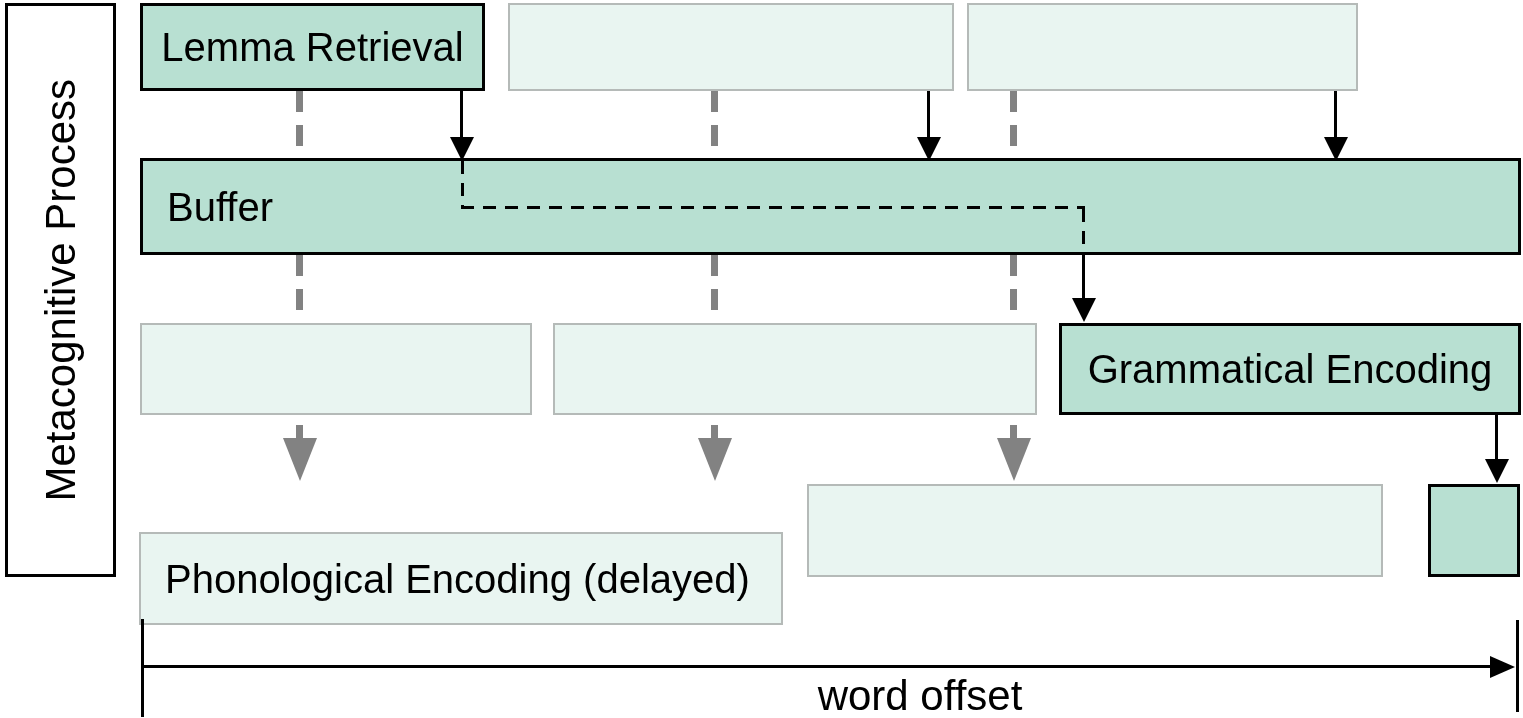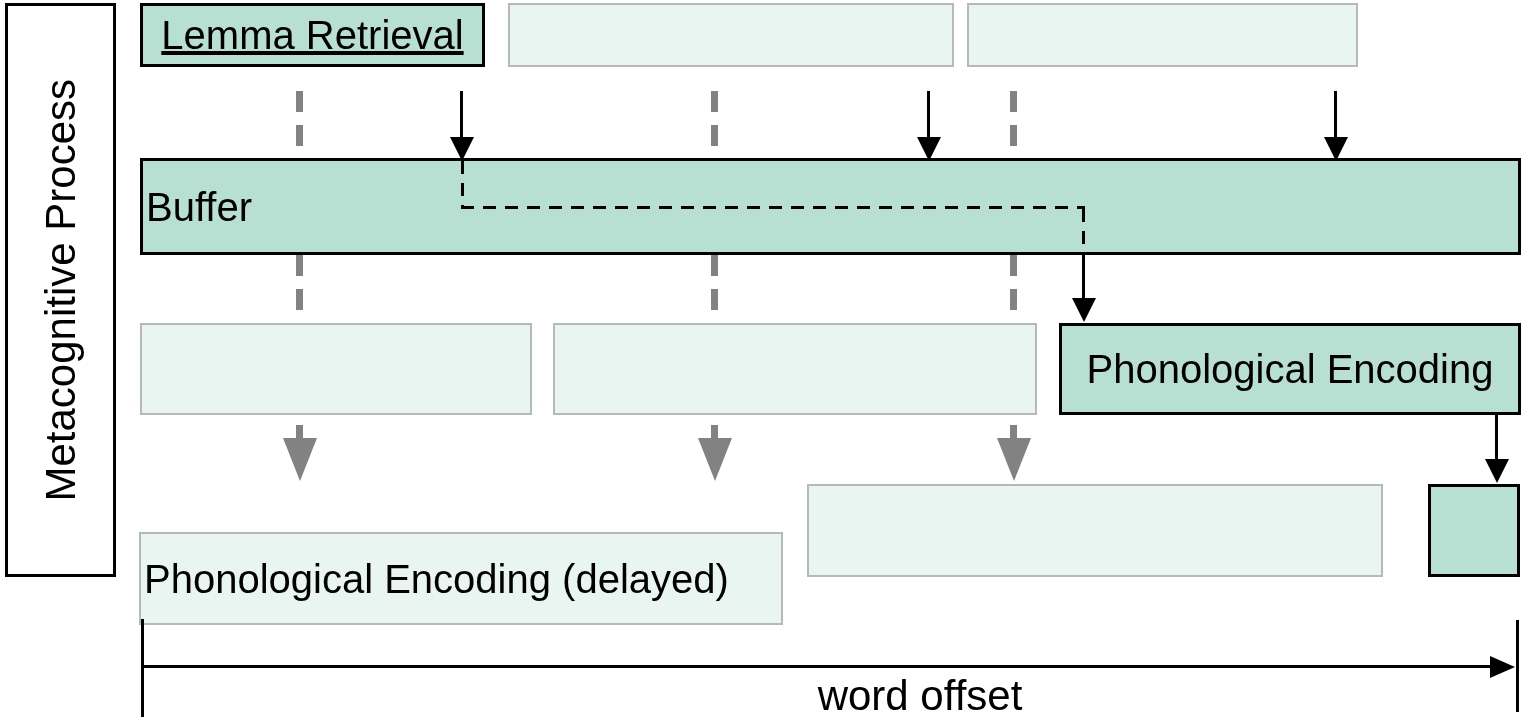--- a/index.html
+++ b/index.html
@@ -23,38 +23,38 @@
     border: 2px solid var(--inactive-border, #b5bab8);
   }
   .lbl {
     font-size:40px;
     line-height:1;
     white-space:nowrap;
     display:flex;
     align-items:center;
   }
   .lbl.center { justify-content:center; }
-  .lbl.left   { justify-content:flex-start; padding-left:3px; }
+  .lbl.left   { justify-content:flex-start; padding-left:24px; }
 
   
   .meta-box {
     left:5px; top:3px; width:111px; height:574px;
     background:#ffffff;
     border:3px solid #000;
     display:flex; align-items:center; justify-content:center;
   }
   .vtext {
     writing-mode: vertical-rl;
     transform: rotate(180deg);
     font-size:42px;
     white-space:nowrap;
   }
 
   
-  .r1 { top:3px;   height:64px;text-decoration:underline; }
+  .r1 { top:3px;   height:88px; }
   .r3 { top:323px; height:92px; }
   .r4 { top:484px; height:93px; }
 
   
   .gdash-v {
     width:7px;
     background: repeating-linear-gradient(to bottom,
       var(--dashed-arrow, #828282) 0 21px, transparent 21px 34px);
   }
   .tri-down-gray {
@@ -138,21 +138,21 @@
 
   <div class="abs gdash-v" style="left:711px;  top:255px; height:183px;"></div>
   <div class="abs tri-down-gray" style="left:698px; top:438px;"></div>
 
   <div class="abs gdash-v" style="left:1010px; top:255px; height:183px;"></div>
   <div class="abs tri-down-gray" style="left:997px; top:438px;"></div>
 
   <div class="abs r3 box-inactive" style="left:140px; width:392px;"></div>
   <div class="abs r3 box-inactive" style="left:553px; width:484px;"></div>
   <div class="abs r3 box-active lbl center" style="left:1059px; width:462px;">
-    <span>Phonological Encoding</span>
+    <span>Grammatical Encoding</span>
   </div>
 
   <div class="abs bline-v" style="left:1495px; top:415px; height:44px;"></div>
   <div class="abs tri-down-black" style="left:1485px; top:459px;"></div>
 
   <div class="abs r4 box-inactive lbl left" style="left:139px; width:644px;margin-top:48px;">
     <span>Phonological Encoding (delayed)</span>
   </div>
   <div class="abs r4 box-inactive" style="left:807px; width:576px;"></div>
   <div class="abs r4 box-active" style="left:1428px; width:92px;"></div>

